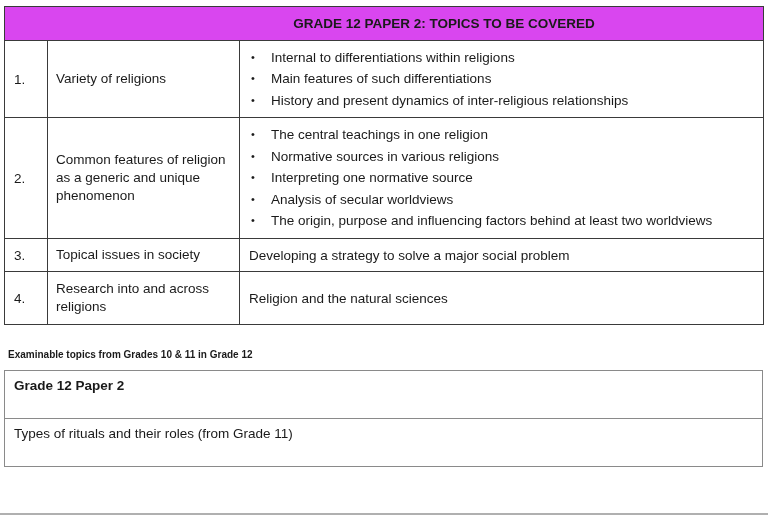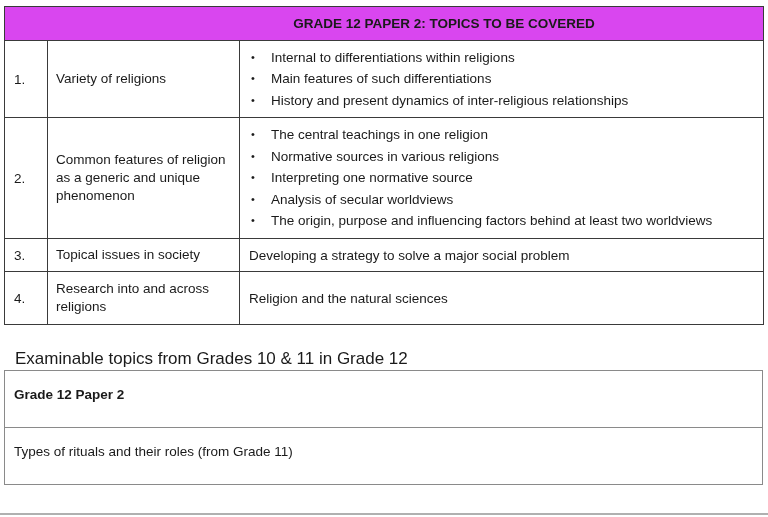--- a/index.html
+++ b/index.html
@@ -20,26 +20,26 @@
   .t1 .topic { width:183px; padding-left:8px; line-height:18px;margin-top:24px; }
   .t1 .content { padding-left:9px; }
   .t1 ul { list-style:none; margin:0; padding:0; }
   .t1 li { position:relative; padding-left:22px; line-height:21.5px; }
   .t1 li::before { content:"\2022"; position:absolute; left:2px; top:0; font-size:11px; }
   .r1 td { height:76px; }
   .r2 td { height:120px; }
   .r3 td { height:32px; }
   .r4 td { height:52px; }
   .sec-title {
-    position:absolute; left:15px; top:349px; font-weight:normal; font-size:17px;
+    position:absolute; left:8px; top:349px; font-weight:bold; font-size:10px;
   }
   .t2 {
     position:absolute; left:4px; top:370px; width:759px; border-collapse:collapse; font-size:13.5px;
   }
-  .t2 td { border:1.5px solid #8a8a8a; padding:16px 0 0 9px; vertical-align:top; height:40px; }
+  .t2 td { border:1.5px solid #8a8a8a; padding:7px 0 0 9px; vertical-align:top; height:40px; }
   .t2 tr + tr td { border-top:1.5px solid #555; }
   .t2 .hdr { font-weight:bold; }
   .bottom-line {
     position:absolute; left:0; top:513px; width:768px; height:2px; background:#b0b0b0;
   }
 </style>
 </head>
 <body>
 
 <table class="t1">

